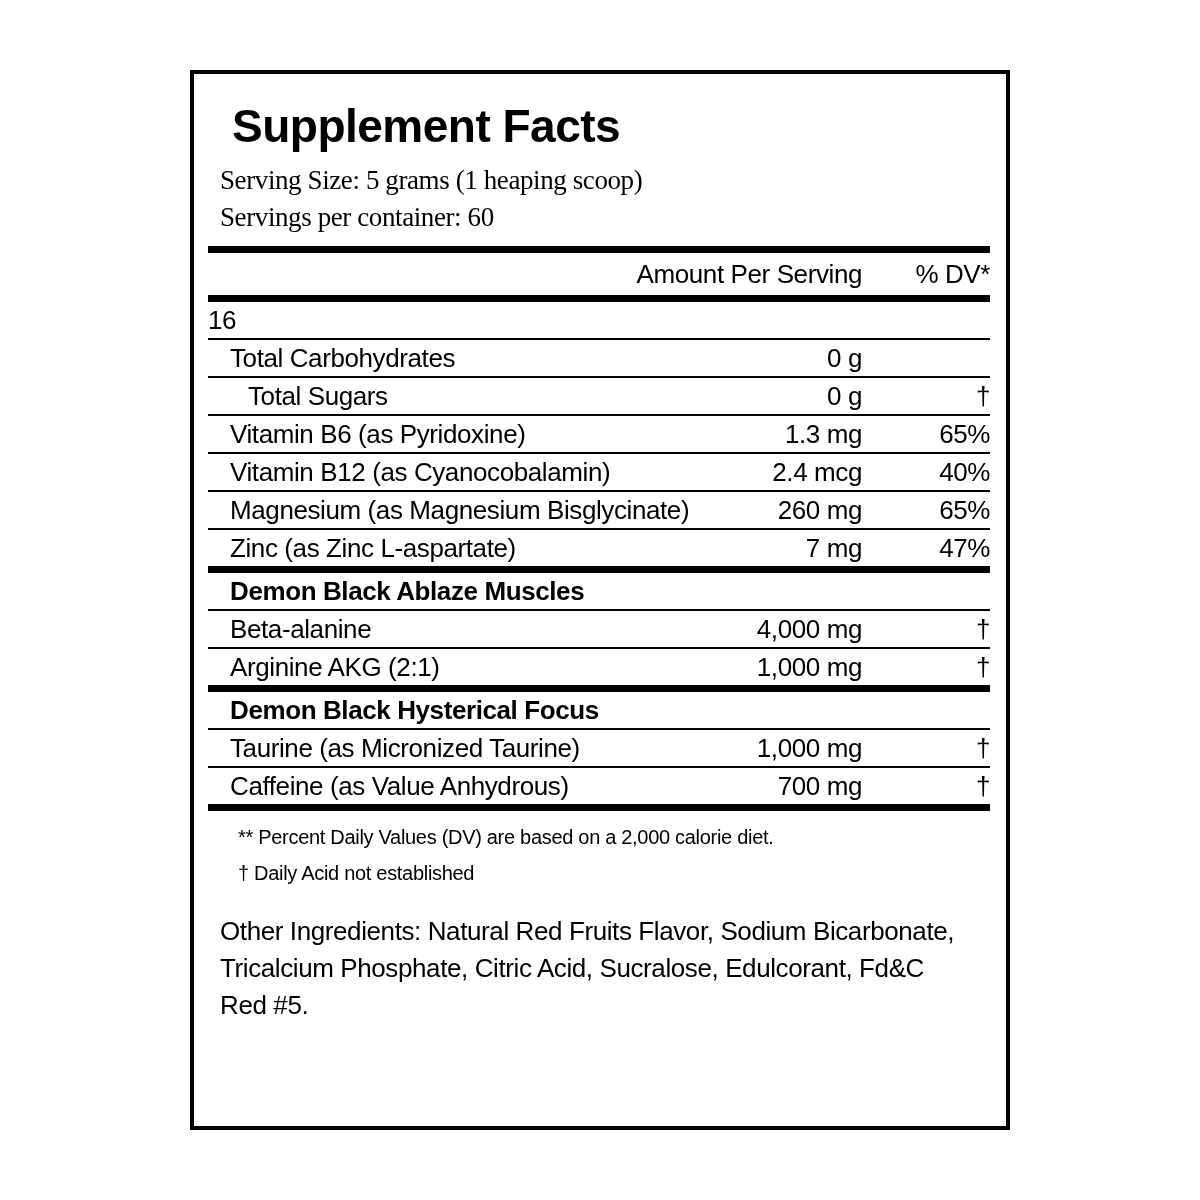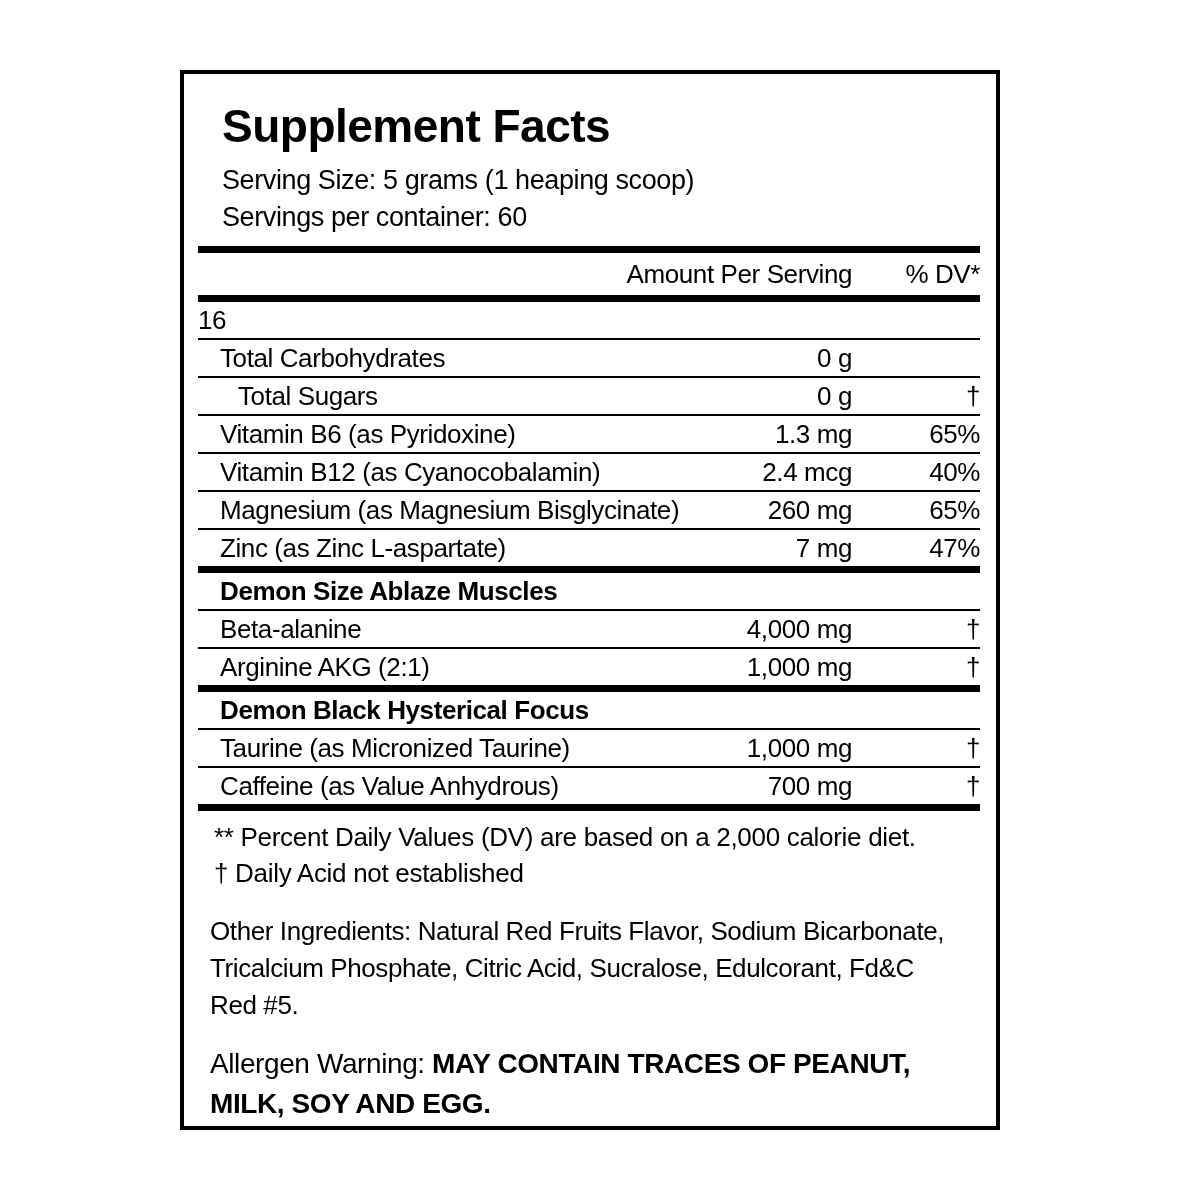--- a/index.html
+++ b/index.html
@@ -4,40 +4,41 @@
 <style>
   * { margin:0; padding:0; box-sizing:border-box; }
   html,body { width:1200px; height:1200px; background:#ffffff; }
   body {
     font-family:"Liberation Sans", sans-serif;
     color:#000;
     position:relative;
   }
   .panel {
     position:absolute;
-    left:180px; top:70px;
+    left:190px; top:70px;
     width:820px; height:1060px;
     background:#fff;
     border:4px solid #000;
     overflow:hidden;
   }
   .panel-inner { padding:20px 16px 0 14px; }
 
   .title {
     font-size:46px;
     font-weight:bold;
     letter-spacing:-0.5px;
     margin:6px 0 10px 24px;
     line-height:52px;
   }
   .serving-line {
     font-size:27px;
     letter-spacing:-0.4px;
     line-height:37px;
-    margin-left:24px;
+    margin-left:12px;
+    font-family:Liberation Serif, serif;
   }
 
   .bar { background:#000; width:100%; }
   .bar.thick { height:7px; }
   .bar.thin  { height:2px; }
   .table { margin-top:10px; }
 
   .row {
     display:flex;
     align-items:center;
@@ -47,24 +48,24 @@
     white-space:nowrap;
   }
   .row.hdr { height:42px; font-weight:normal; }
   .nm { flex:1; padding-left:22px; }
   .nm.indent { padding-left:40px; }
   .amt { text-align:left; }
   .dv { width:128px; text-align:right; flex-shrink:0; }
   .section .nm { font-weight:bold; }
 
   .footnote {
-    font-size:26px;
+    font-size:20px;
     letter-spacing:-0.3px;
     line-height:36px;
-    margin-left:16px;
+    margin-left:30px;
   }
   .footnote.first { margin-top:8px; }
 
   .para {
     font-size:26px;
     letter-spacing:-0.4px;
     line-height:37px;
     margin:22px 14px 0 12px;
   }
   .para .lead { font-weight:normal; }
@@ -140,21 +141,21 @@
 
       <div class="row">
         <span class="nm">Zinc (as Zinc L-aspartate)</span>
         <span class="amt">7 mg</span>
         <span class="dv">47%</span>
       </div>
 
       <div class="bar thick"></div>
 
       <div class="row section">
-        <span class="nm">Demon Size Ablaze Muscles</span>
+        <span class="nm">Demon Black Ablaze Muscles</span>
       </div>
       <div class="bar thin"></div>
 
       <div class="row">
         <span class="nm">Beta-alanine</span>
         <span class="amt">4,000 mg</span>
         <span class="dv">†</span>
       </div>
       <div class="bar thin"></div>
 
@@ -185,16 +186,15 @@
       </div>
 
       <div class="bar thick"></div>
     </div>
 
     <div class="footnote first">** Percent Daily Values (DV) are based on a 2,000 calorie diet.</div>
     <div class="footnote">† Daily Acid not established</div>
 
     <div class="para"><span class="lead">Other Ingredients:</span><span> Natural Red Fruits Flavor, Sodium Bicarbonate, Tricalcium Phosphate, Citric Acid, Sucralose, Edulcorant, Fd&amp;C Red #5.</span></div>
 
-    <div class="para allergen"><span class="lead">Allergen Warning:</span><span> MAY CONTAIN TRACES OF PEANUT, MILK, SOY AND EGG.</span></div>
 
   </div>
 </div>
 
 </body></html>

